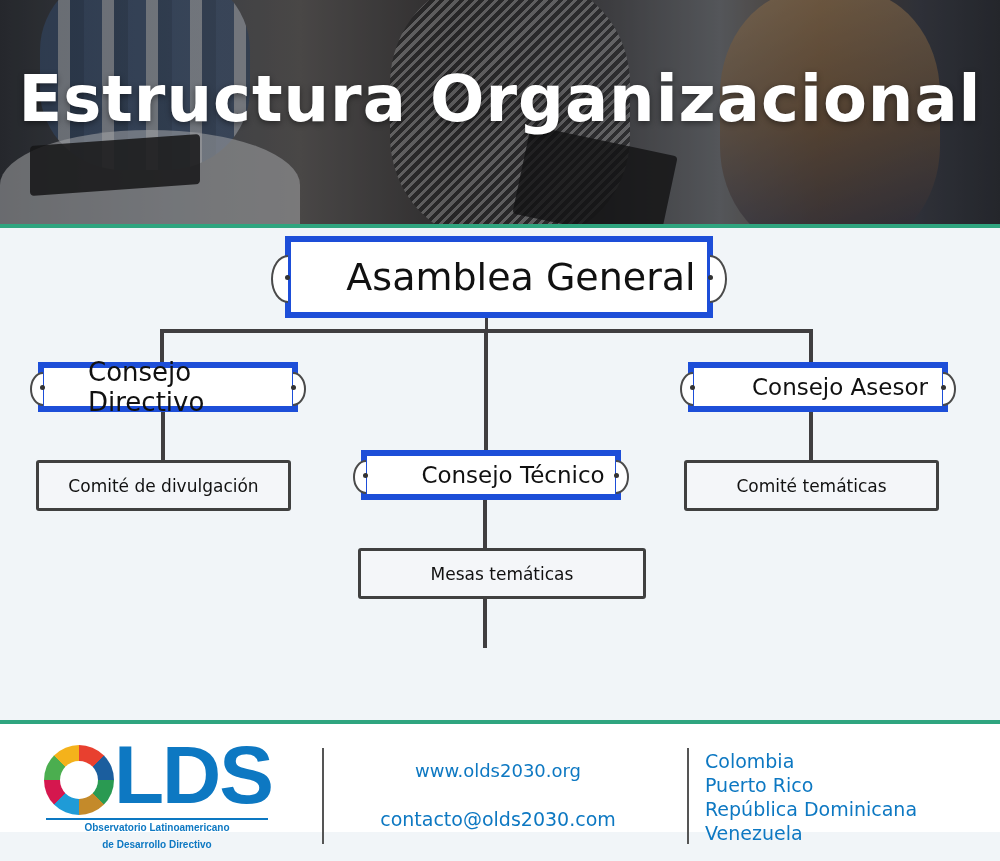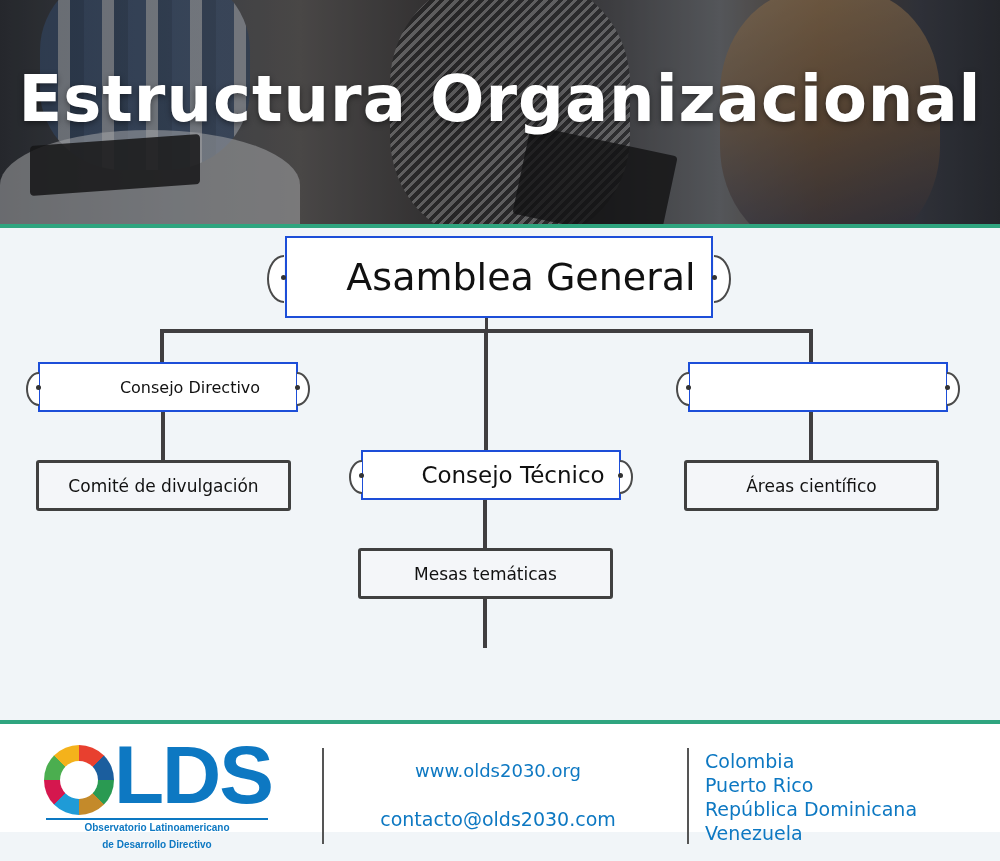--- a/index.html
+++ b/index.html
@@ -21,21 +21,21 @@
     text-shadow: 0 2px 6px rgba(0,0,0,.45); }
 
   .green-rule { position: absolute; left: 0; width: 1000px; height: 4px; background: #2fa57f; }
   .rule-top { top: 224px; }
   .rule-bottom { top: 720px; }
 
   
   .chart { position: absolute; left: 0; top: 228px; width: 1000px; height: 492px; background: #f1f5f8; }
   .line { position: absolute; background: #403e40; }
 
-  .scroll { position: absolute; background: #fff; border: 2px solid #1d4ed8; display: flex; align-items: center; justify-content: center; color: #111; padding-left: 44px; }
+  .scroll { position: absolute; background: #fff; border: 6px solid #1d4ed8; display: flex; align-items: center; justify-content: center; color: #111; padding-left: 44px; }
   .scroll::before, .scroll::after { content: ""; position: absolute; top: 50%; width: 22px; height: 30px; margin-top: -15px; background: #fff; border: 2px solid #4a4a4a; border-radius: 50%; }
   .scroll::before { left: -14px; clip-path: inset(0 50% 0 0); }
   .scroll::after { right: -14px; clip-path: inset(0 0 0 50%); }
   .scroll .dot { position: absolute; top: 50%; width: 5px; height: 5px; margin-top: -2px; border-radius: 50%; background: #333; z-index: 2; }
   .scroll .dot.l { left: -4px; }
   .scroll .dot.r { right: -4px; }
   .scroll span.label { position: relative; z-index: 2; }
 
   .scroll-big::before, .scroll-big::after { width: 30px; height: 44px; margin-top: -22px; }
   .scroll-big::before { left: -20px; }
@@ -87,42 +87,43 @@
   <div class="line" style="left:809px; top:182px; width:4px; height:52px;"></div>
   <div class="line" style="left:483px; top:270px; width:4px; height:52px;"></div>
   <div class="line" style="left:483px; top:370px; width:4px; height:50px;"></div>
 
   <div class="scroll scroll-big" style="left:285px; top:8px; width:428px; height:82px; font-size:38px;">
     <i class="dot l"></i>
     <span class="label">Asamblea General</span>
     <i class="dot r"></i>
   </div>
 
-  <div class="scroll" style="left:38px; top:134px; width:260px; height:50px; font-size:16px;">
+  <div class="scroll" style="left:38px; top:134px; width:260px; height:50px; font-size:26px;">
     <i class="dot l"></i>
     <span class="label">Consejo Directivo</span>
     <i class="dot r"></i>
   </div>
   <div class="scroll" style="left:361px; top:222px; width:260px; height:50px; font-size:23px;">
     <i class="dot l"></i>
     <span class="label">Consejo Técnico</span>
     <i class="dot r"></i>
   </div>
   <div class="scroll" style="left:688px; top:134px; width:260px; height:50px; font-size:23px;">
     <i class="dot l"></i>
+    <span class="label">Consejo Asesor</span>
     <i class="dot r"></i>
   </div>
 
   <div class="box" style="left:36px; top:232px; width:255px; height:51px;">
     <span>Comité de divulgación</span>
   </div>
   <div class="box" style="left:684px; top:232px; width:255px; height:51px;">
-    <span>Áreas científico</span>
+    <span>Comité temáticas</span>
   </div>
-  <div class="box" style="left:358px; top:320px; width:255px; height:51px;">
+  <div class="box" style="left:358px; top:320px; width:288px; height:51px;">
     <span>Mesas temáticas</span>
   </div>
 </div>
 
 <div class="green-rule rule-bottom"></div>
 
 <div class="footer">
   <div class="logo">
     <div class="logo-ring"></div>
     <div class="logo-letters">LDS</div>

